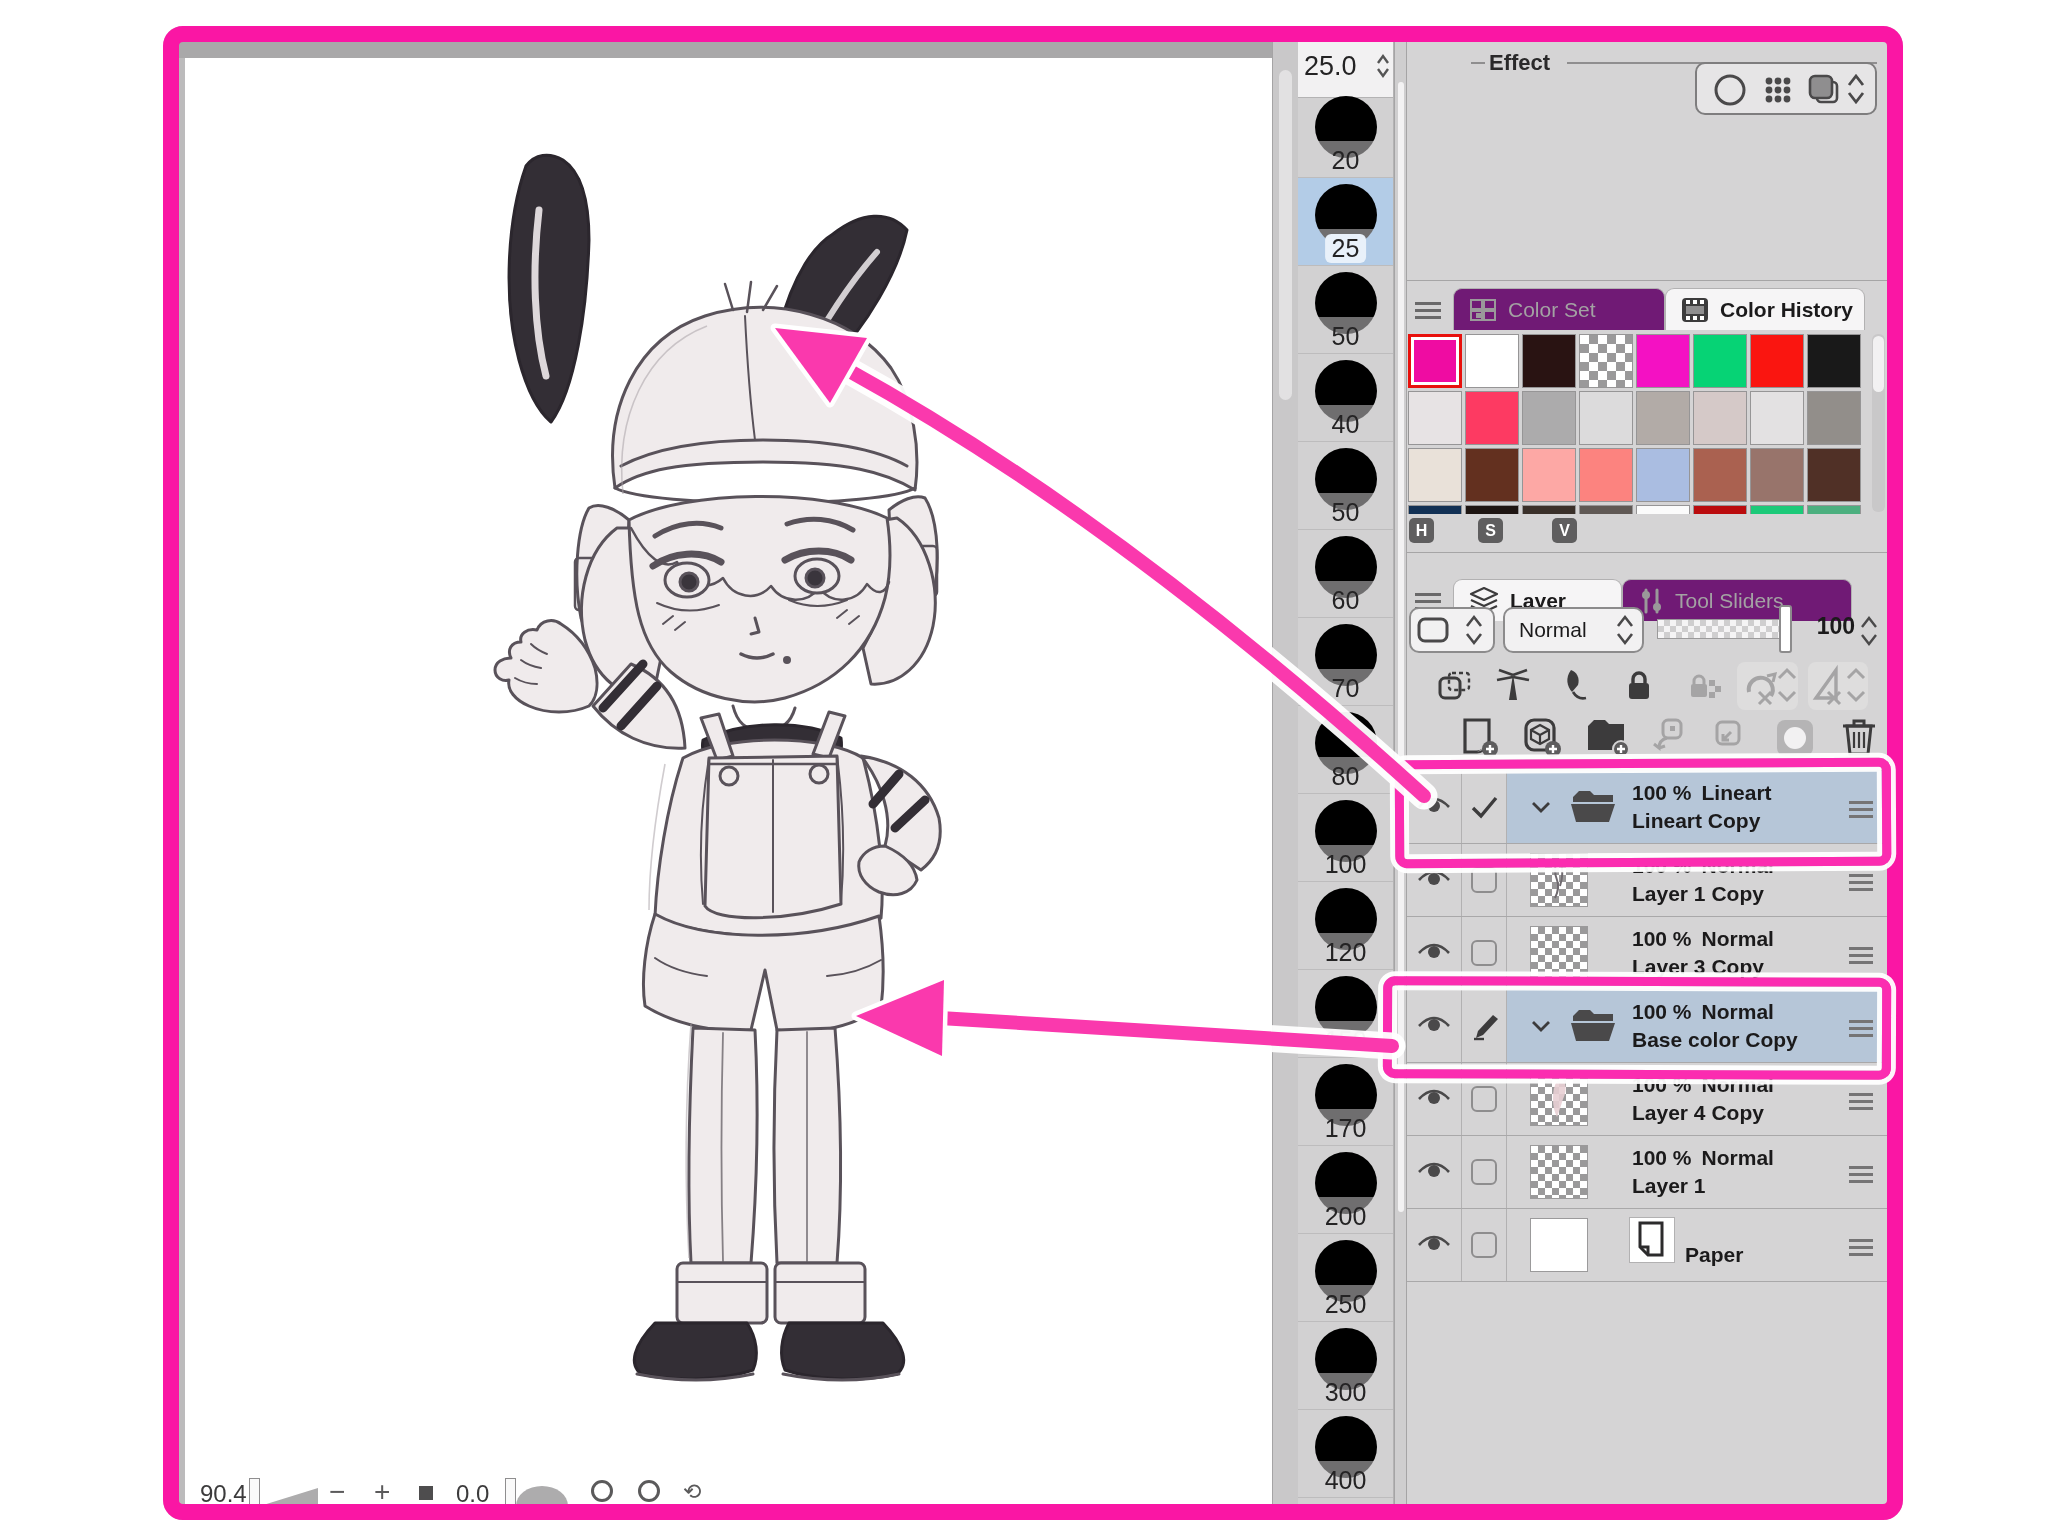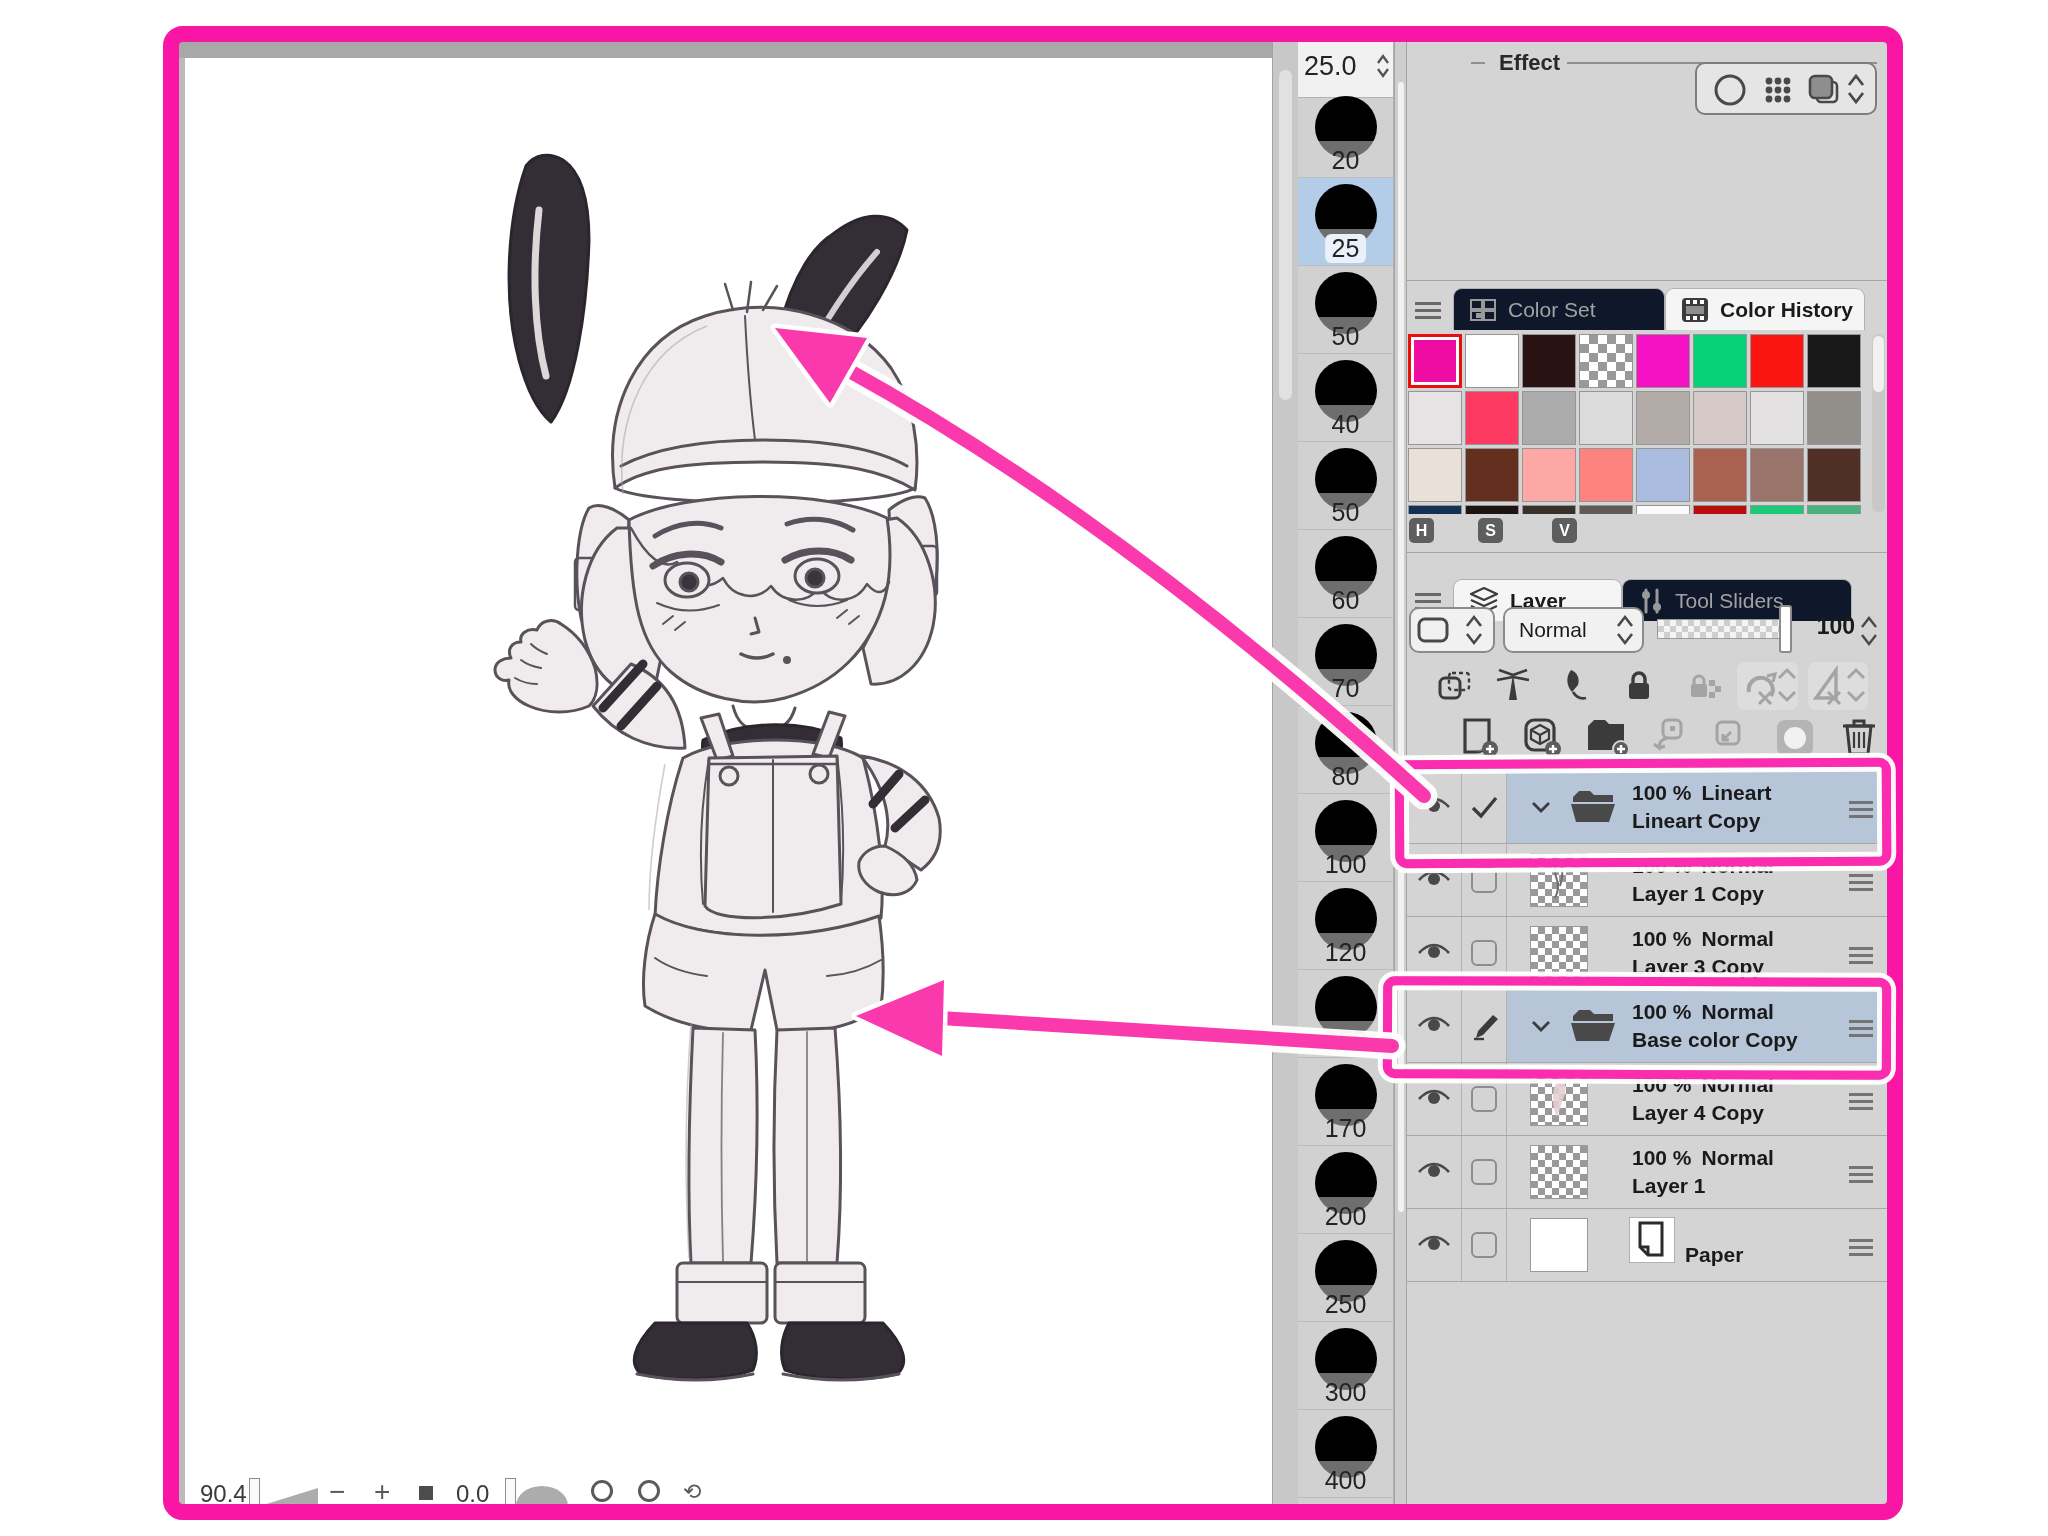--- a/index.html
+++ b/index.html
@@ -42,34 +42,34 @@
   .brush-cell .dot{position:absolute;left:50%;top:6px;margin-left:-31px;width:62px;height:62px;border-radius:50%;
        background:linear-gradient(#000 0 73%,#6f6e6f 73% 100%);}
   .brush-cell .bl{position:absolute;left:50%;transform:translateX(-50%);bottom:2px;font-size:25px;color:#242324;white-space:nowrap;}
   .brush-cell[data-selected="true"] .bl{background:#e9f1fa;border-radius:6px;padding:0 7px;}
 
   .splitter{position:absolute;left:1231px;top:16px;width:13px;height:1478px;background:#cfcecf;border-left:1px solid #a5a4a5;border-right:1px solid #a5a4a5;box-sizing:border-box;}
   .splitter .sthumb{position:absolute;left:3px;top:40px;width:6px;height:1130px;background:#f3f2f3;border-radius:3px;}
 
   
   .right-panel{position:absolute;left:1244px;top:16px;width:480px;height:1478px;background:#d5d4d5;}
-  .fx-title{position:absolute;left:92px;top:8px;font-size:22px;font-weight:bold;color:#2a292a;}
+  .fx-title{position:absolute;left:82px;top:8px;font-size:22px;font-weight:bold;color:#2a292a;}
   .fx-dash{position:absolute;left:64px;top:20px;width:14px;height:2px;background:#8f8e8f;}
   .fx-line{position:absolute;left:160px;top:20px;width:310px;height:2px;background:#8f8e8f;}
   .fx-group{position:absolute;left:288px;top:20px;width:182px;height:53px;background:#e6e5e6;border:2px solid #7e7d7e;border-radius:10px;box-sizing:border-box;}
   .fx-group > span{position:absolute;top:7px;}
 
   .divider{position:absolute;left:0;width:100%;height:1px;background:#a6a5a6;}
 
   .tabs .hamb{position:absolute;left:8px;top:10px;}
   .hamb i{display:block;width:26px;height:3px;background:#6a696a;margin:4px 0;}
   .tab{position:absolute;top:0;height:42px;border:1px solid #b2b1b2;border-bottom:none;border-radius:9px 9px 0 0;box-sizing:border-box;
        display:flex;align-items:center;gap:10px;padding-left:14px;font-size:21px;}
   .tab.active{background:#f6f5f6;font-weight:bold;color:#1b1a1b;}
-  .tab.inactive{background:#0f172a;color:#a3a2a3;}
+  .tab.inactive{background:#701a75;color:#a3a2a3;}
   .color-tabs,.layer-tabs{position:absolute;left:0;width:100%;height:42px;}
 
   .swatch-wrap{position:absolute;left:0;top:290px;width:480px;height:182px;overflow:hidden;}
   .swatch-grid{position:absolute;left:1px;top:2px;display:grid;grid-template-columns:repeat(8,54px);gap:3px;}
   .swatch{width:54px;height:54px;box-sizing:border-box;border:1px solid #969596;}
   .swatch[data-selected="true"]{border:3px solid #e8100c;box-shadow:inset 0 0 0 3px #fff;}
   .checker,.thumb-checker{background-image:linear-gradient(45deg,#9a999a 25%,transparent 25%,transparent 75%,#9a999a 75%),
       linear-gradient(45deg,#9a999a 25%,#fff 25%,#fff 75%,#9a999a 75%);
       background-size:18px 18px;background-position:0 0,9px 9px;background-color:#fff;}
   .swatch-scroll{position:absolute;right:2px;top:2px;width:13px;height:178px;background:#c9c8c9;border-radius:6px;}

